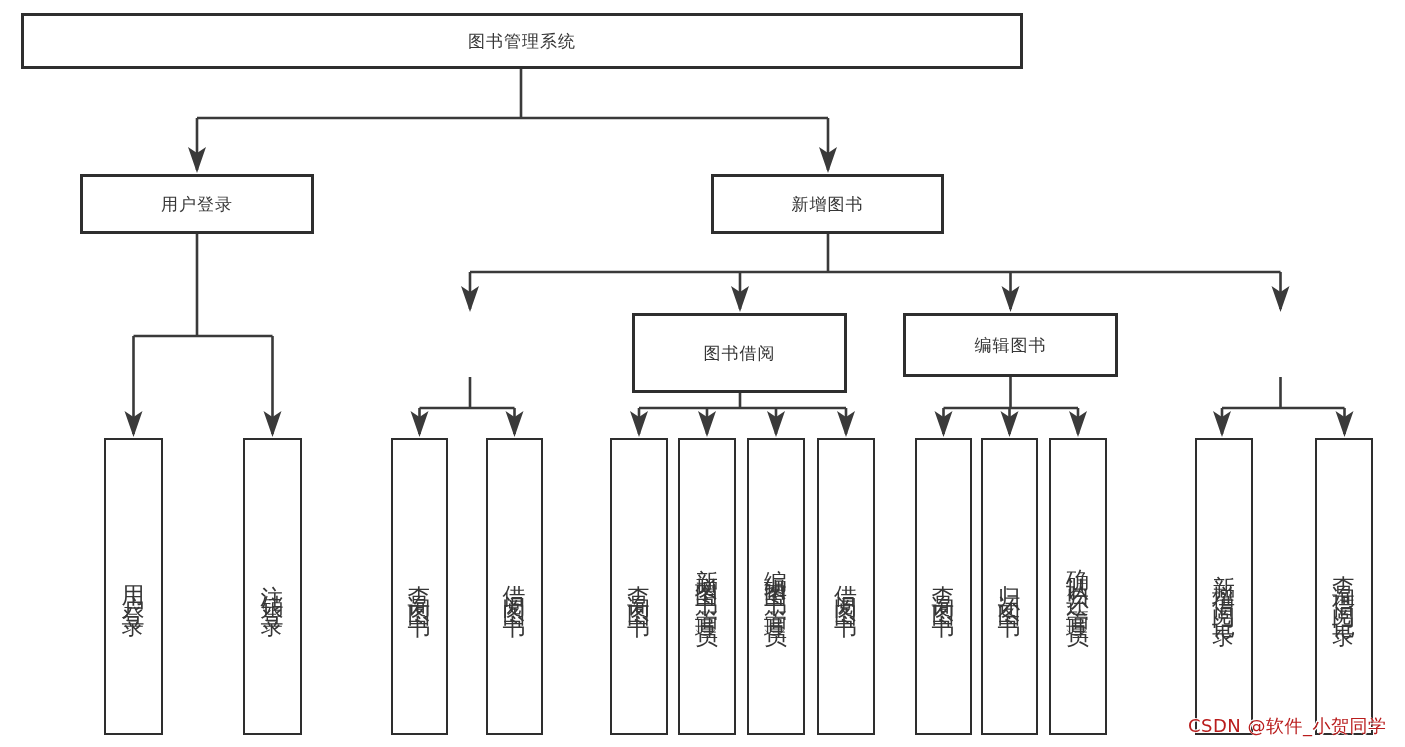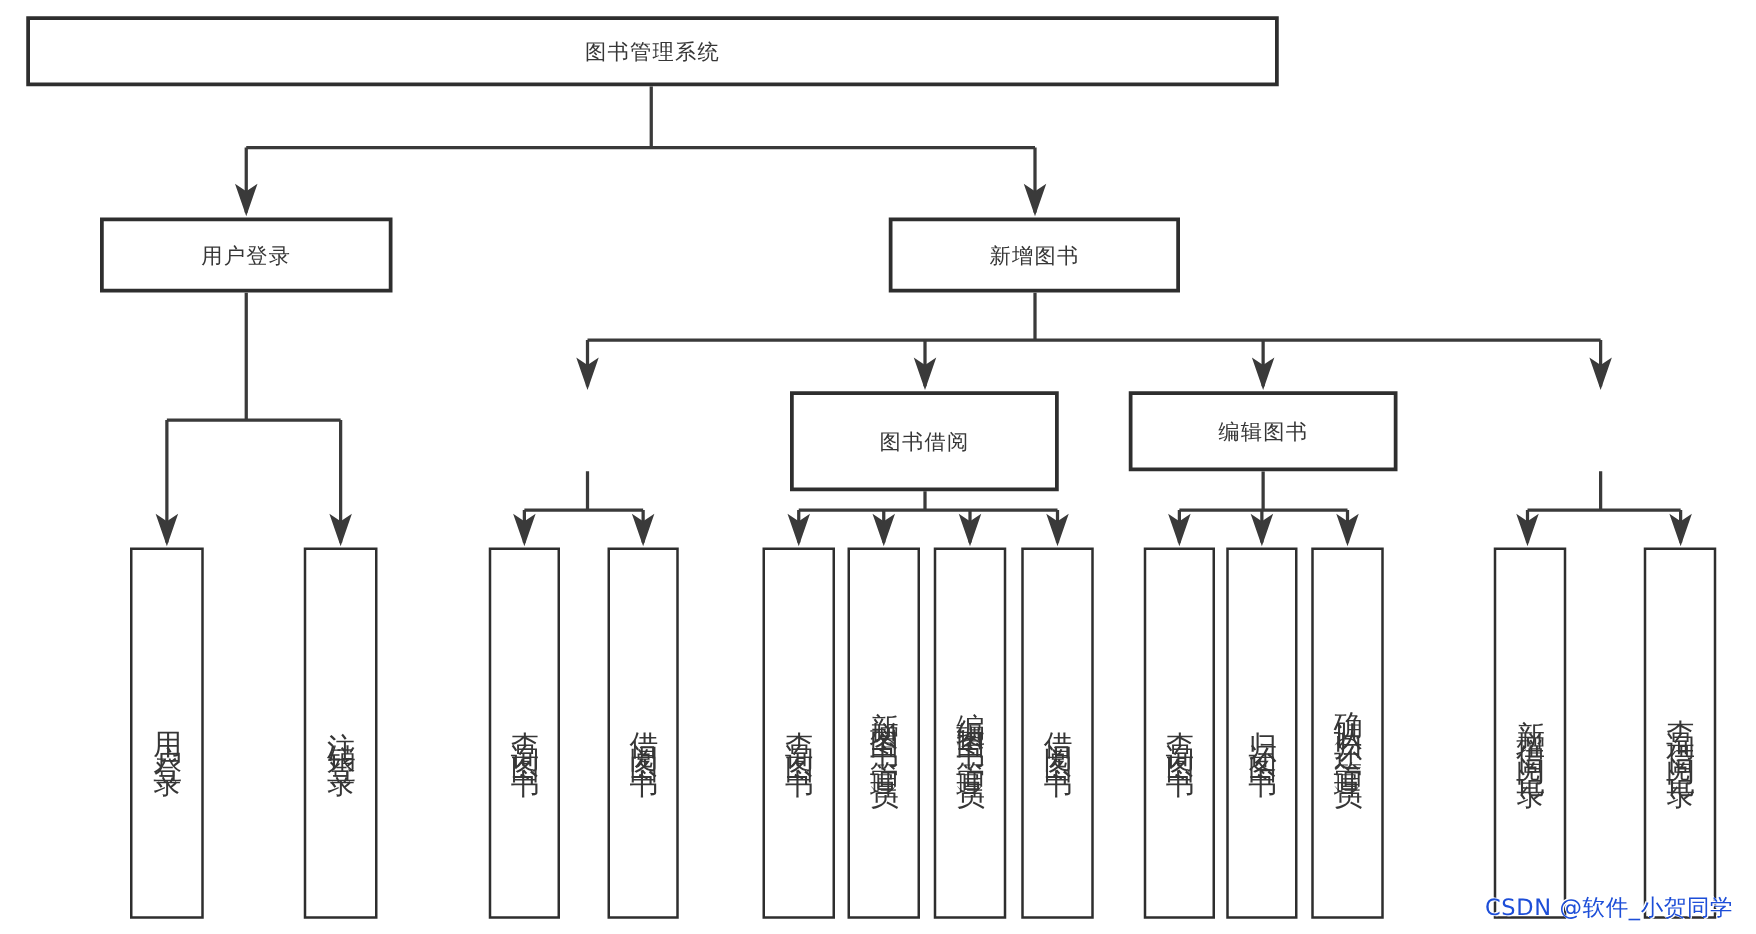--- a/index.html
+++ b/index.html
@@ -29,21 +29,21 @@
     font-size:23px;
     letter-spacing:10px;
     line-height:1.05;
     white-space:nowrap;
   }
   .vtext.tight{letter-spacing:8px;}
   .watermark{
     position:absolute;
     left:1188px;top:714px;
     font-size:18px;
-    color:#1d4ed8;
+    color:#b91c1c;
     letter-spacing:0.5px;
     white-space:nowrap;
     text-shadow:1px 1px 0 #ffffff,-1px -1px 0 #ffffff;
   }
 </style>
 </head>
 <body>
 
 <div id="stage">
 

